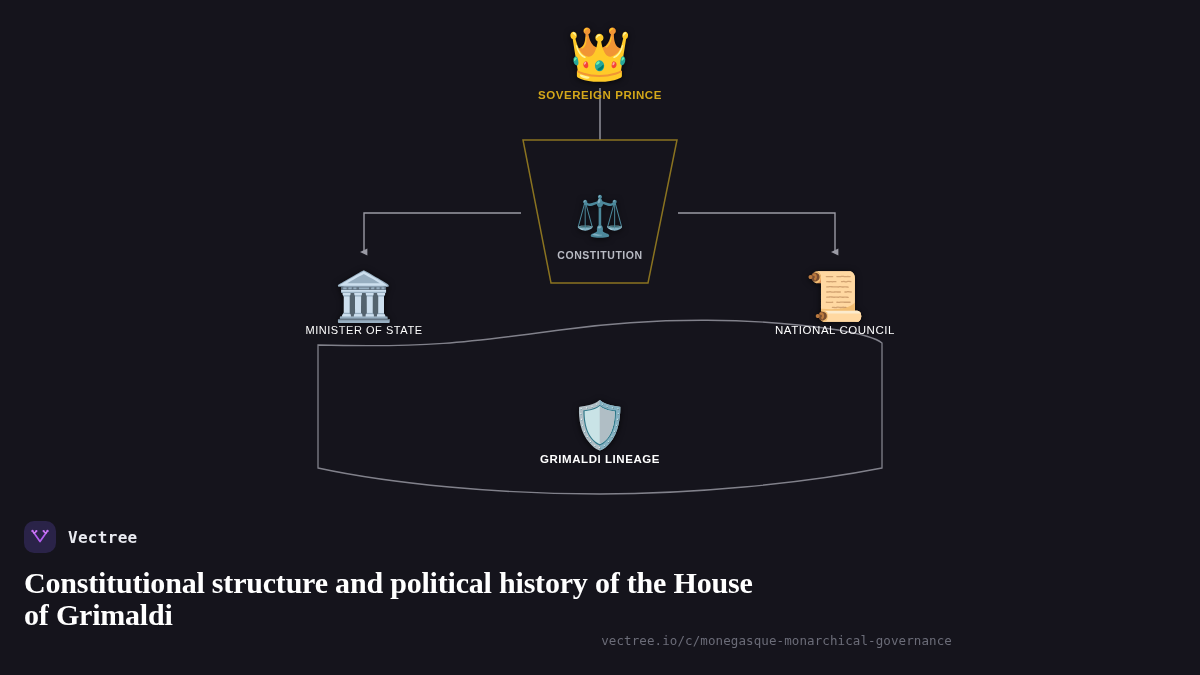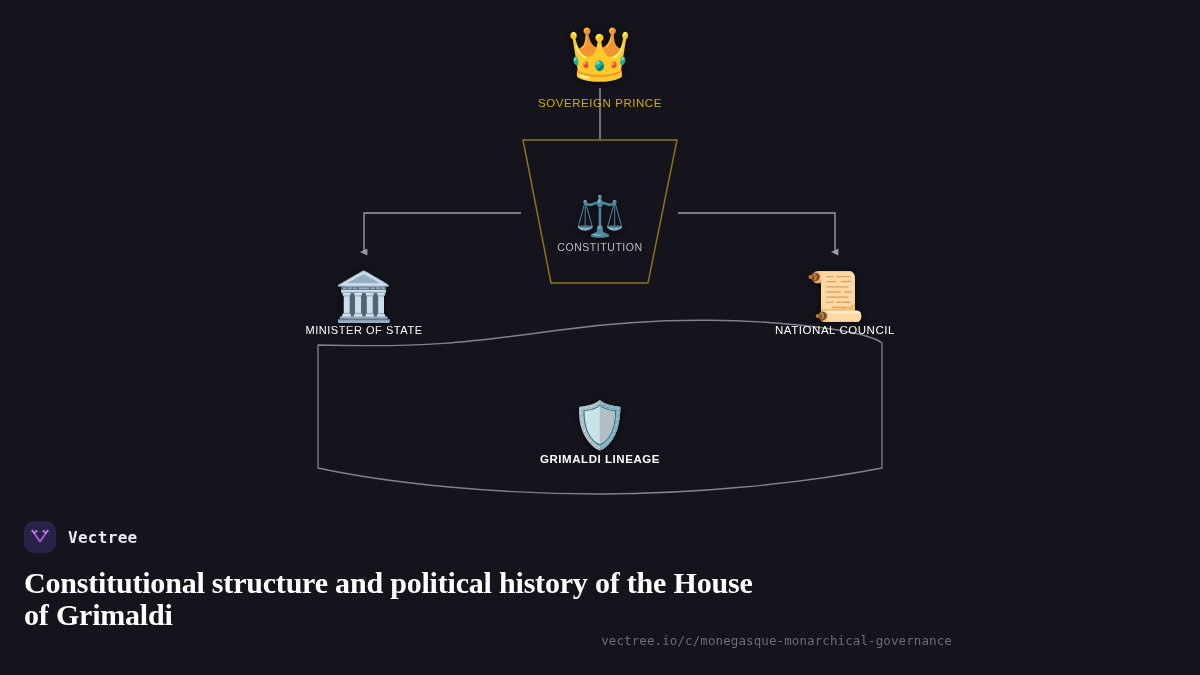--- a/index.html
+++ b/index.html
@@ -26,26 +26,26 @@
   .node .cap {
     display:block;
     margin-top:6px;
     letter-spacing:.55px;
     white-space:nowrap;
   }
 
   
   #node-prince { left:600px; top:28px; }
   #node-prince .glyph { font-size:52px; }
-  #node-prince .cap { font-size:11.5px; font-weight:normal; color:#d4a81a; margin-top:17px; }
+  #node-prince .cap { font-size:11.5px; font-weight:bold; color:#d4a81a; margin-top:9px; }
 
   
   #node-constitution { left:600px; top:196px; }
   #node-constitution .glyph { font-size:40px; }
-  #node-constitution .cap { font-size:10.5px; font-weight:400; color:#b9bbc4; margin-top:5px; }
+  #node-constitution .cap { font-size:10.5px; font-weight:700; color:#b9bbc4; margin-top:13px; }
 
   
   #node-minister { left:364px; top:272px; }
   #node-minister .glyph { font-size:48px; }
   #node-minister .cap { font-size:11px; font-weight:400; color:#ffffff; margin-top:4px; }
 
   
   #node-council { left:835px; top:272px; }
   #node-council .glyph { font-size:48px; }
   #node-council .cap { font-size:11.5px; font-weight:400; color:#ffffff; margin-top:4px; }

